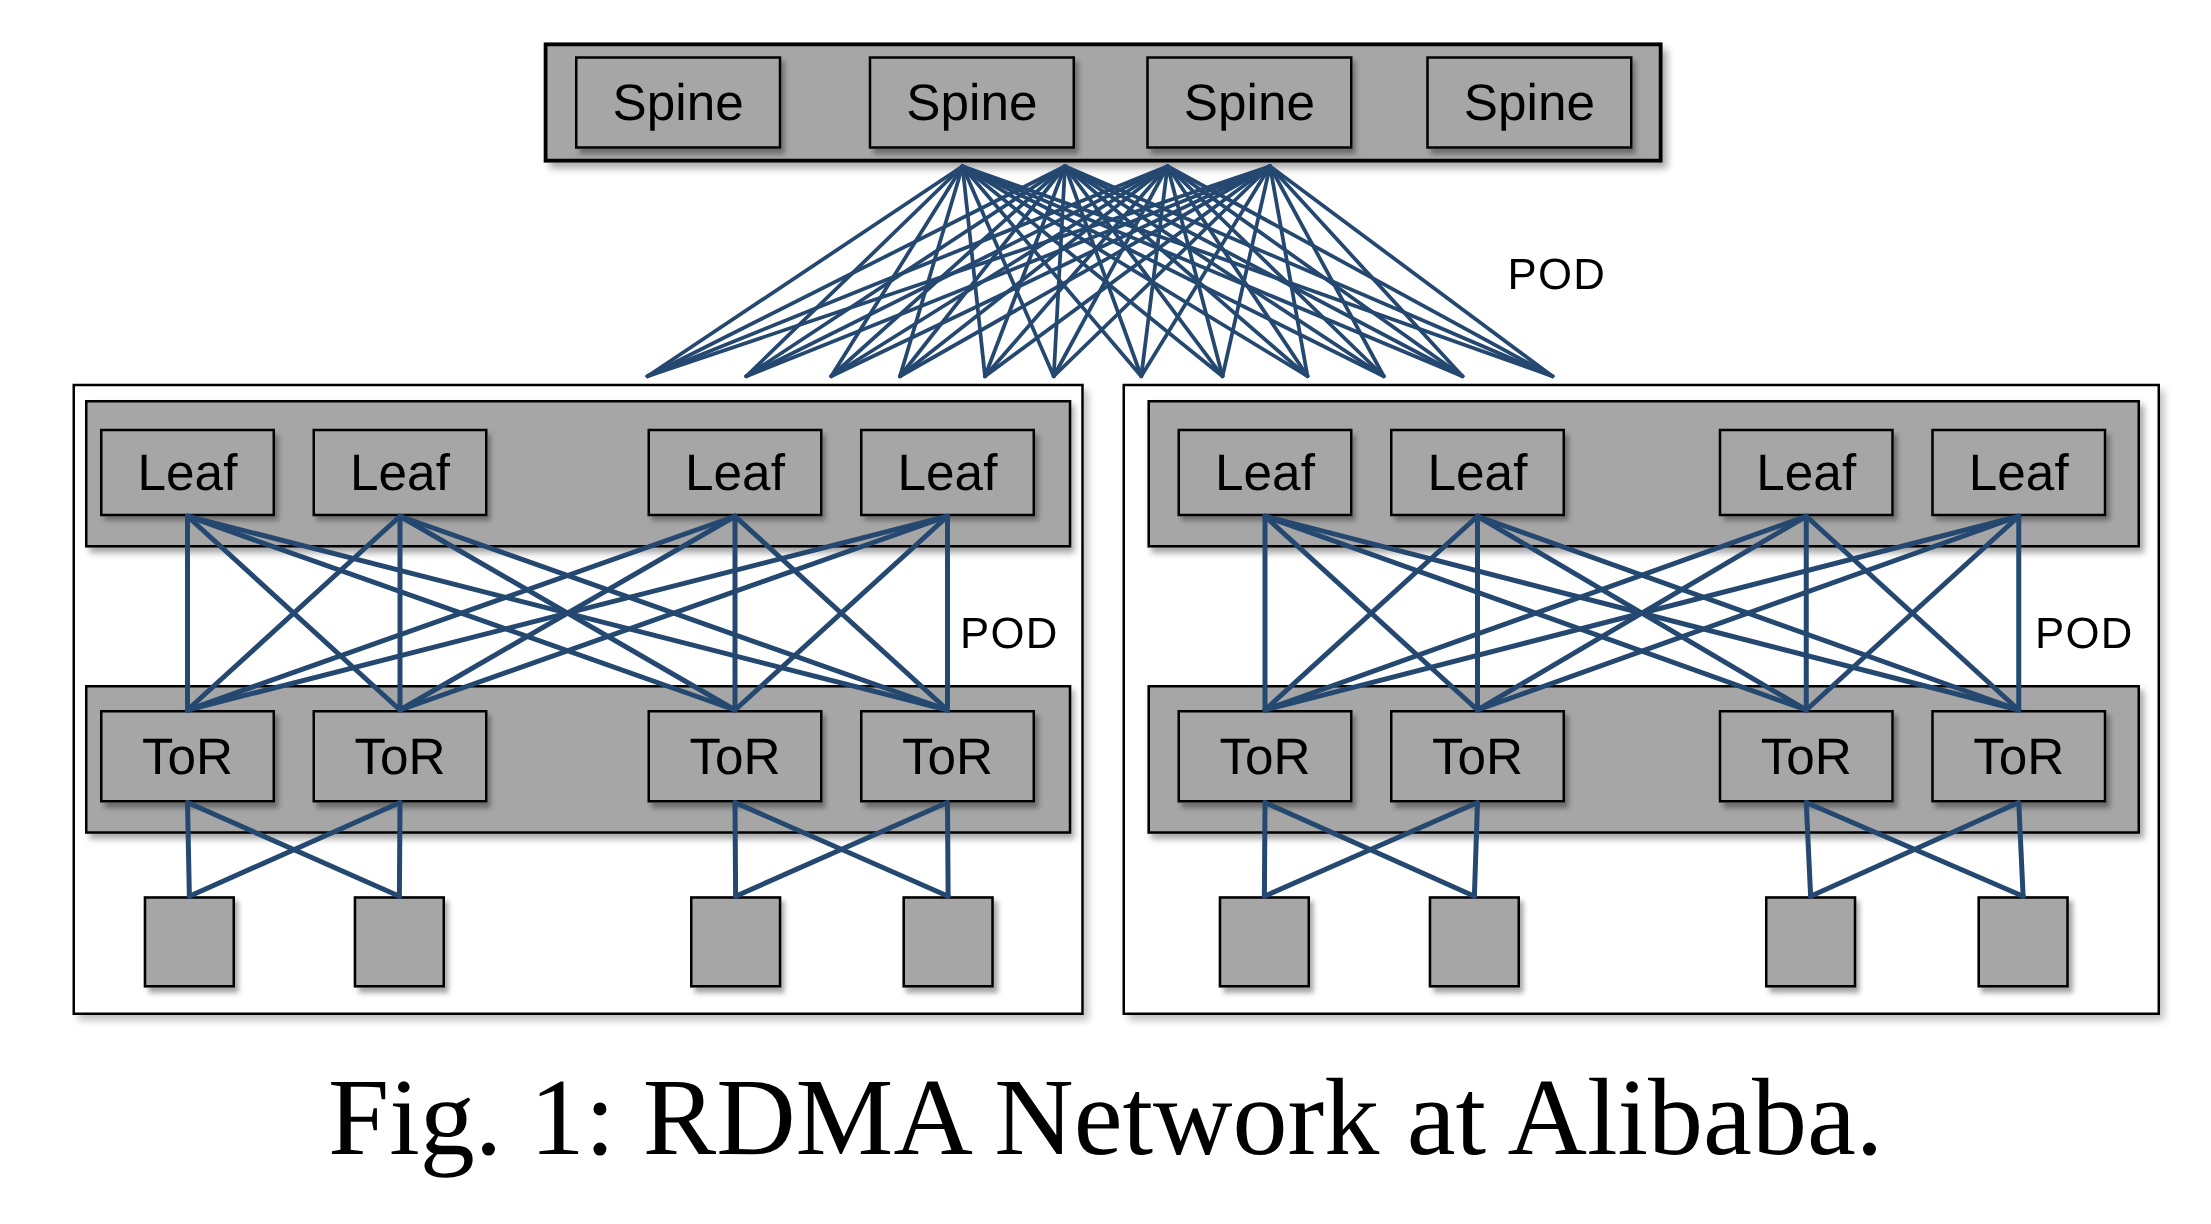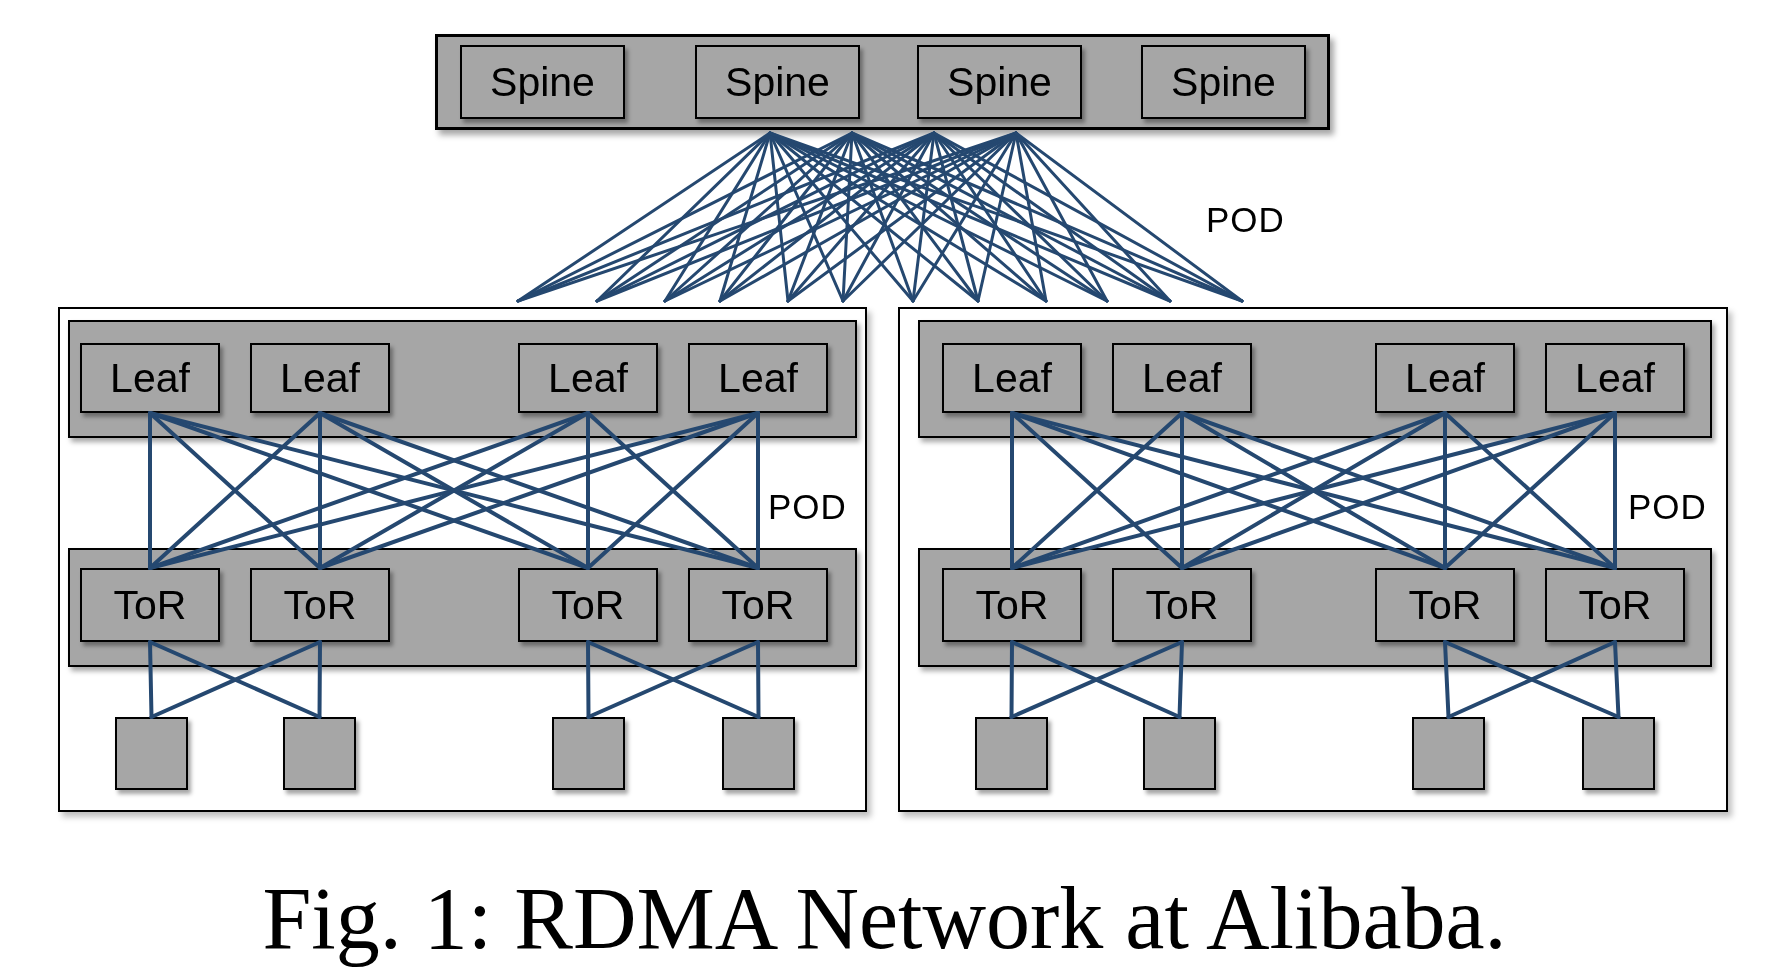--- a/index.html
+++ b/index.html
@@ -26,21 +26,21 @@
     font-size:41px;color:#000;box-shadow:3px 4px 4px rgba(0,0,0,0.35);
   }
   .server{
     background:#a6a6a6;border:2px solid #000;box-sizing:border-box;
     box-shadow:3px 4px 4px rgba(0,0,0,0.35);
   }
   .podlabel{
     font-weight:normal;font-size:35px;color:#000;letter-spacing:1px;
   }
   #caption{
-    position:absolute;left:0;right:0;top:868px;text-align:center;
+    position:absolute;left:0;right:0;top:844px;text-align:center;
     font-family:"Liberation Serif","DejaVu Serif",serif;
     font-size:88px;color:#000;white-space:nowrap;
   }
   svg{position:absolute;left:0;top:0;pointer-events:none;}
 </style>
 </head>
 <body>
 
 <div id="canvas">
   <div id="diagram">

